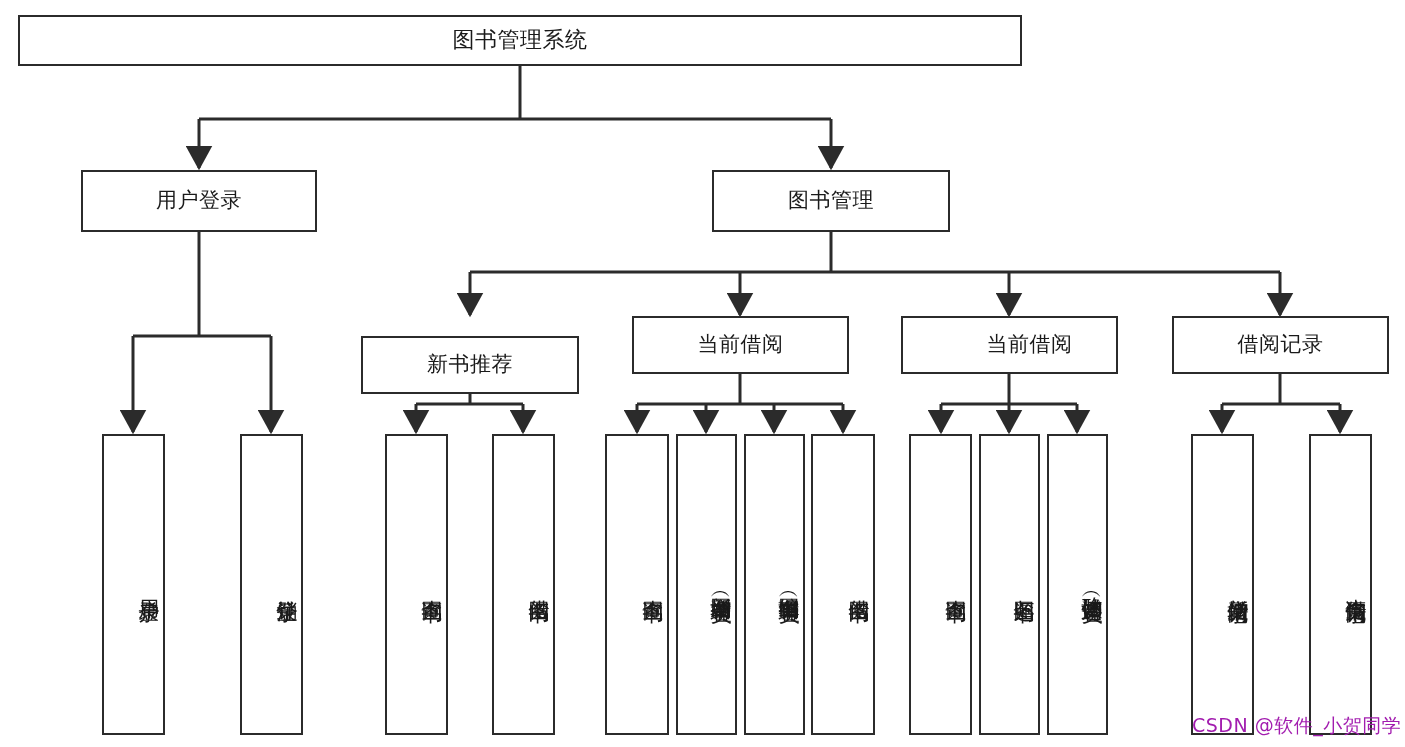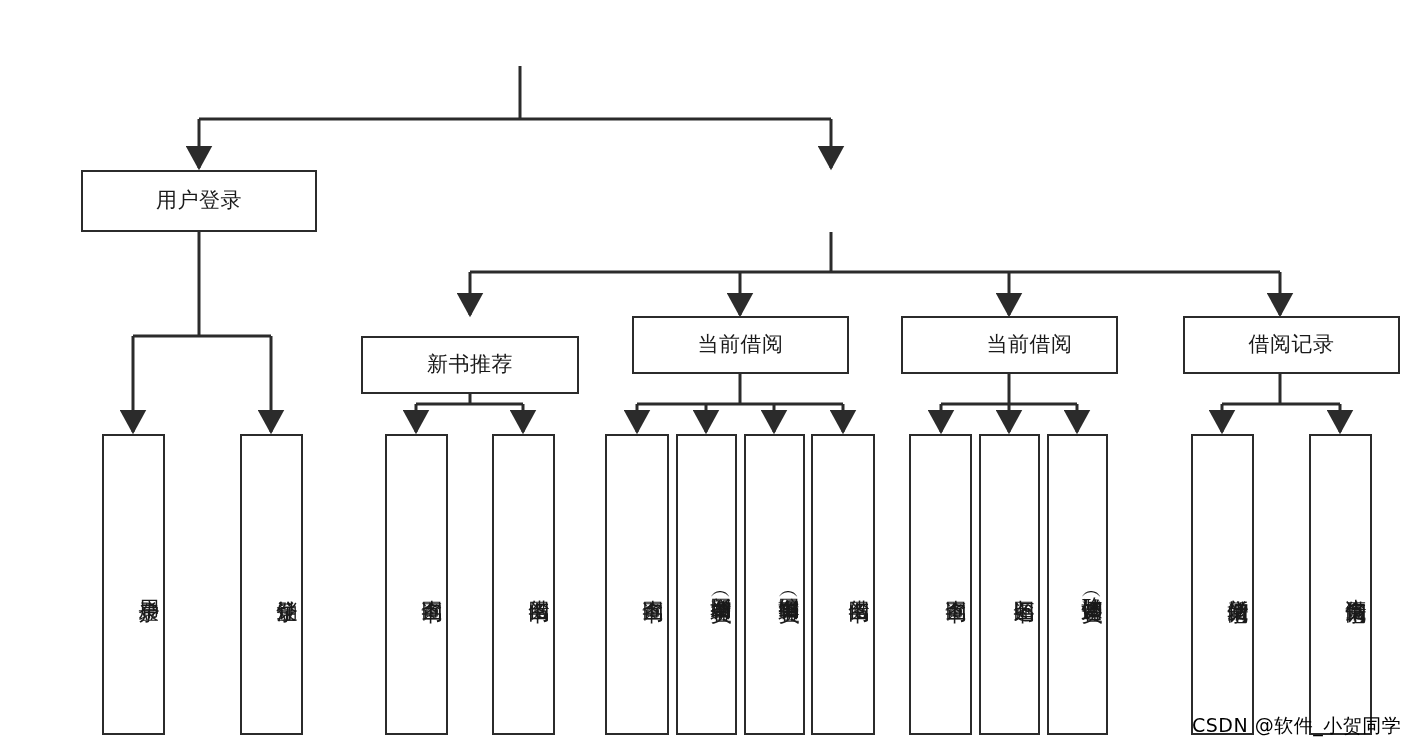--- a/index.html
+++ b/index.html
@@ -57,21 +57,21 @@
     align-items: flex-start;
   }
   .node.vert .vtext {
     writing-mode: vertical-rl;
     text-orientation: upright;
     white-space: nowrap;
   }
   .watermark {
     position: absolute;
     font-size: 19px;
-    color: #000000;
+    color: #a21caf;
     white-space: nowrap;
     letter-spacing: 0.5px;
   }
 </style>
 </head>
 <body>
 
 <div id="canvas">
 
   <svg id="wires" viewBox="0 0 1405 747" xmlns="http://www.w3.org/2000/svg">
@@ -117,27 +117,29 @@
       <path d="M 1009 404 L 1009 432" marker-end="url(#arrow)"></path>
       <path d="M 1077 404 L 1077 432" marker-end="url(#arrow)"></path>
 
       <path d="M 1280 374 L 1280 404"></path>
       <path d="M 1222 404 L 1340 404"></path>
       <path d="M 1222 404 L 1222 432" marker-end="url(#arrow)"></path>
       <path d="M 1340 404 L 1340 432" marker-end="url(#arrow)"></path>
     </g>
   </svg>
 
+  <div class="node horiz root" style="left:18px; top:15px; width:1004px; height:51px;">图书管理系统</div>
 
   <div class="node horiz" style="left:81px; top:170px; width:236px; height:62px;">用户登录</div>
+  <div class="node horiz" style="left:712px; top:170px; width:238px; height:62px;">图书管理</div>
 
   <div class="node horiz" style="left:361px; top:316px; width:218px; height:58px;margin-top:20px;">新书推荐</div>
   <div class="node horiz" style="left:632px; top:316px; width:217px; height:58px;">当前借阅</div>
   <div class="node horiz" style="left:901px; top:316px; width:217px; height:58px;padding-left:40px;">当前借阅</div>
-  <div class="node horiz" style="left:1172px; top:316px; width:217px; height:58px;margin-left:11px;">借阅记录</div>
+  <div class="node horiz" style="left:1172px; top:316px; width:217px; height:58px;">借阅记录</div>
 
   <div class="node vert" style="left:102px; top:434px; width:63px; height:301px;">
     <span class="vtext">用户登录</span>
   </div>
   <div class="node vert" style="left:240px; top:434px; width:63px; height:301px;">
     <span class="vtext">注销登录</span>
   </div>
 
   <div class="node vert" style="left:385px; top:434px; width:63px; height:301px;">
     <span class="vtext">查询图书</span>

